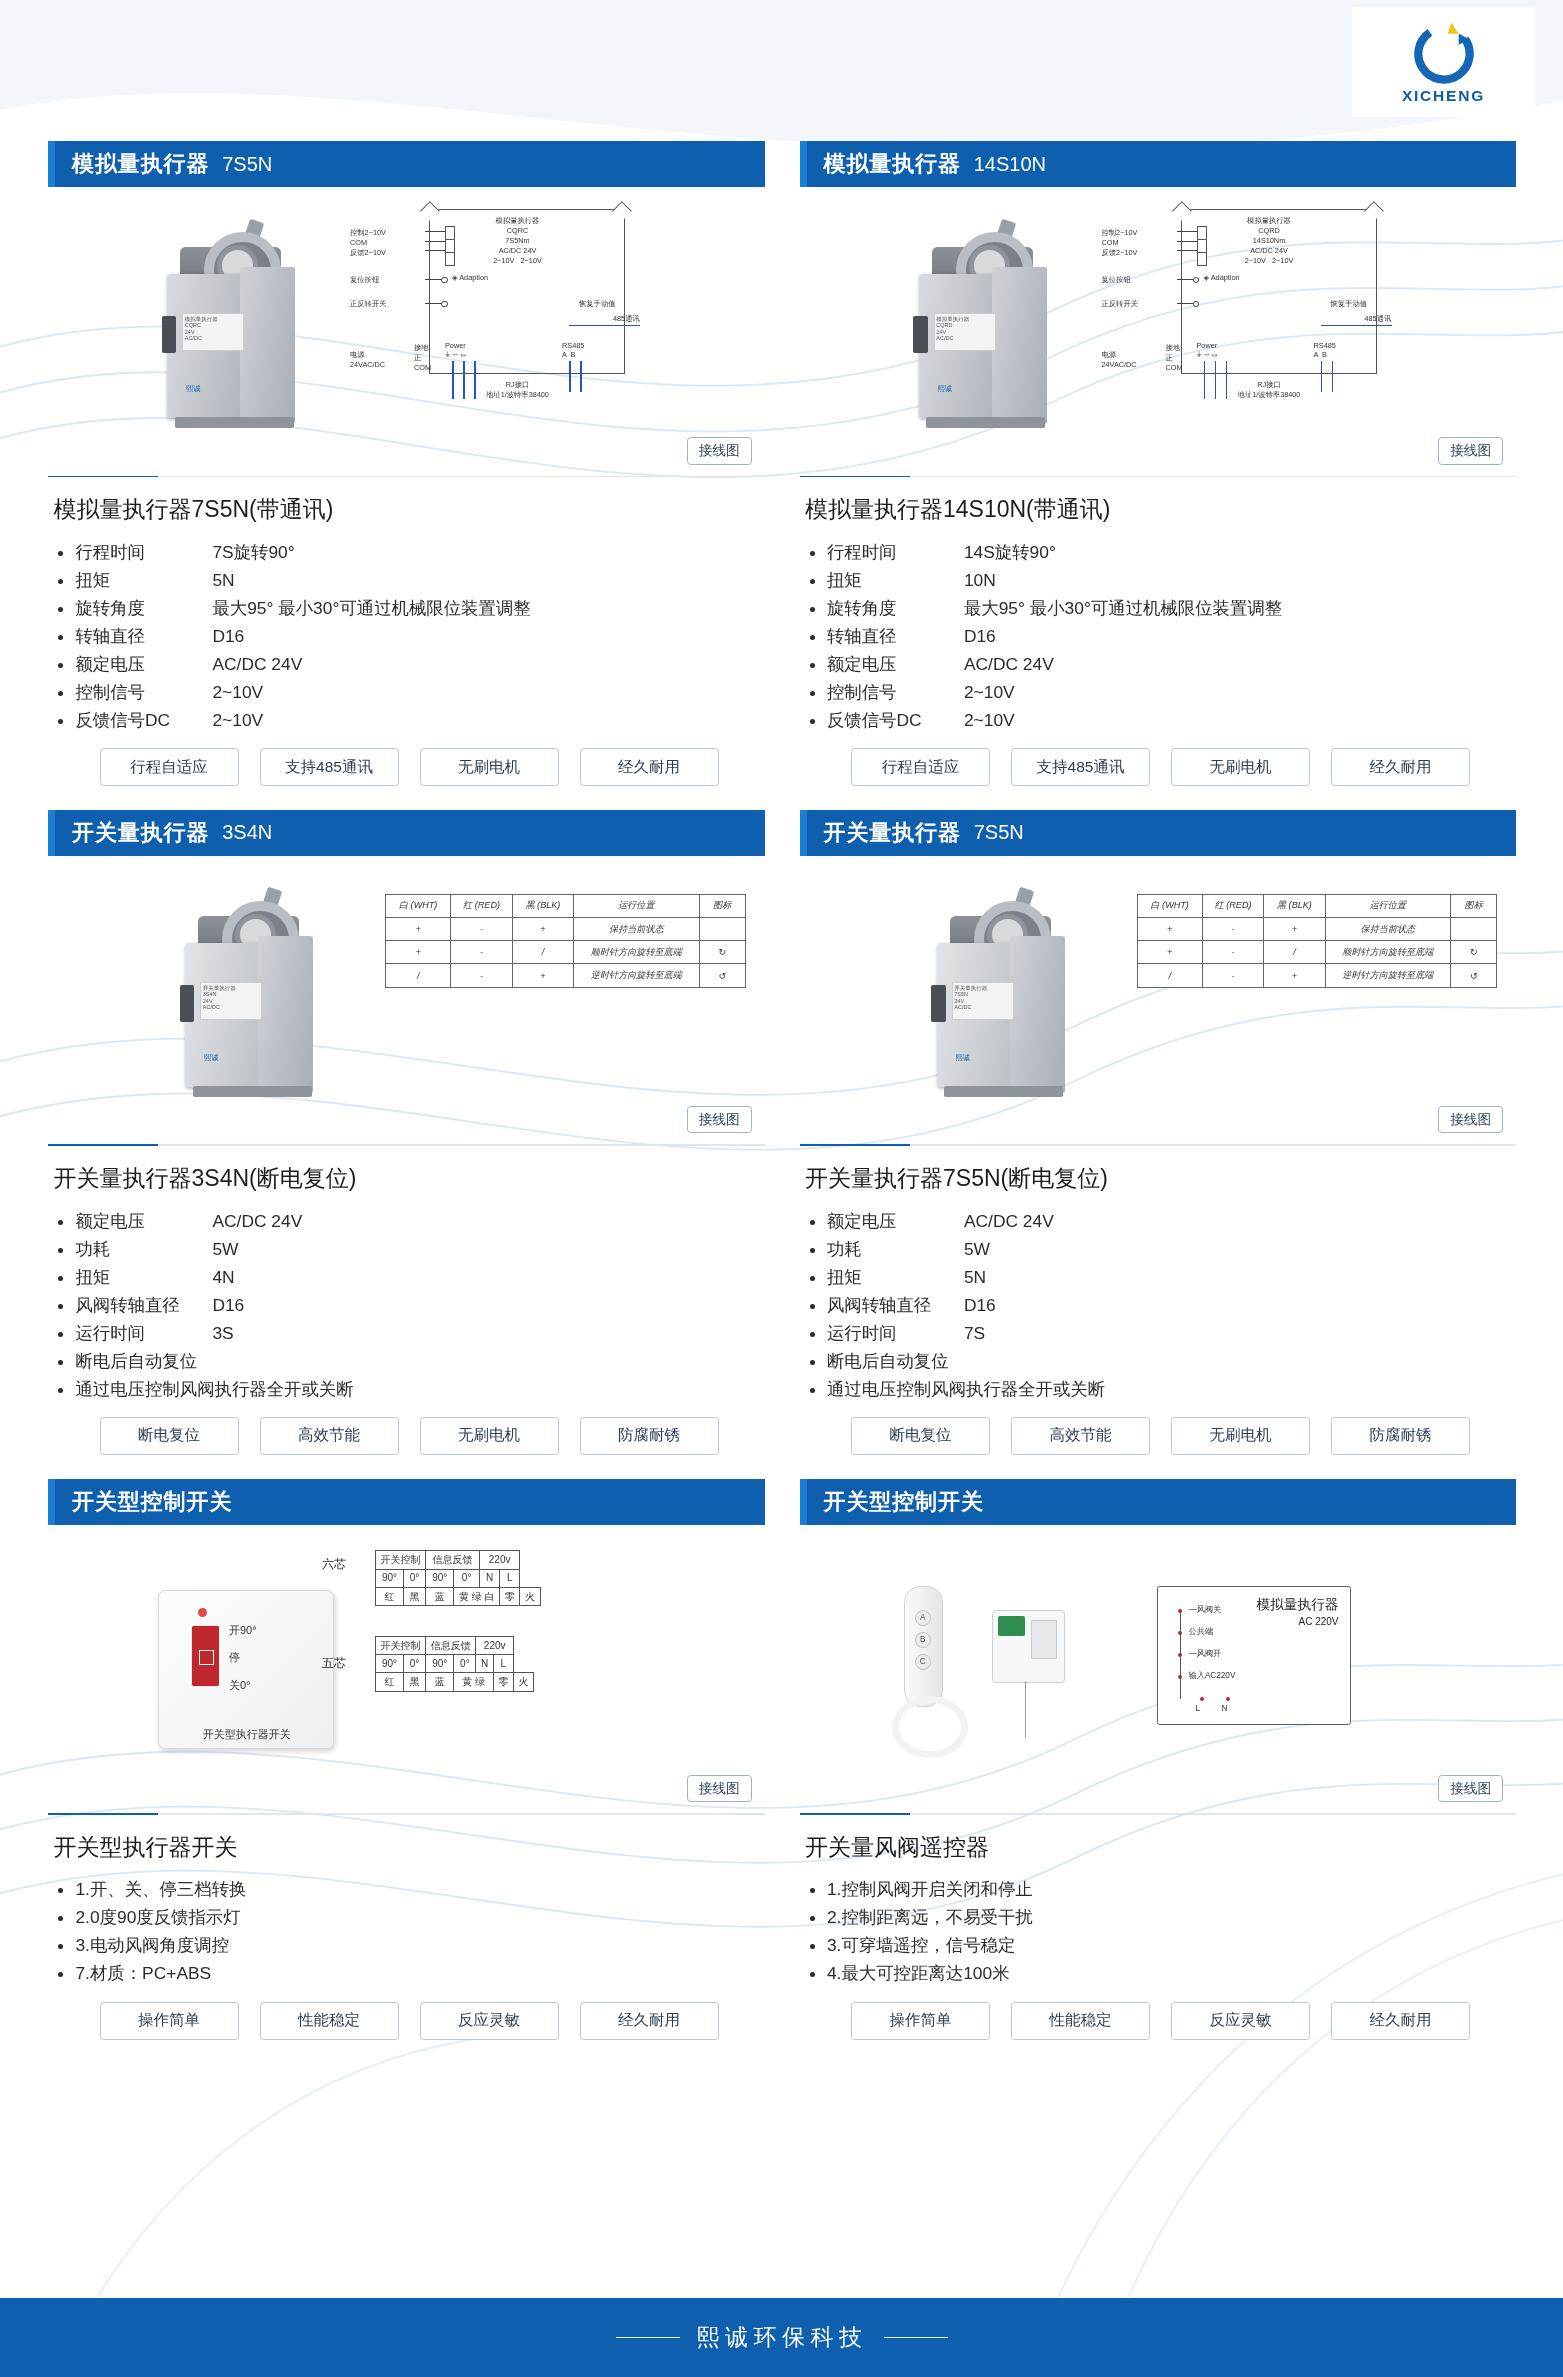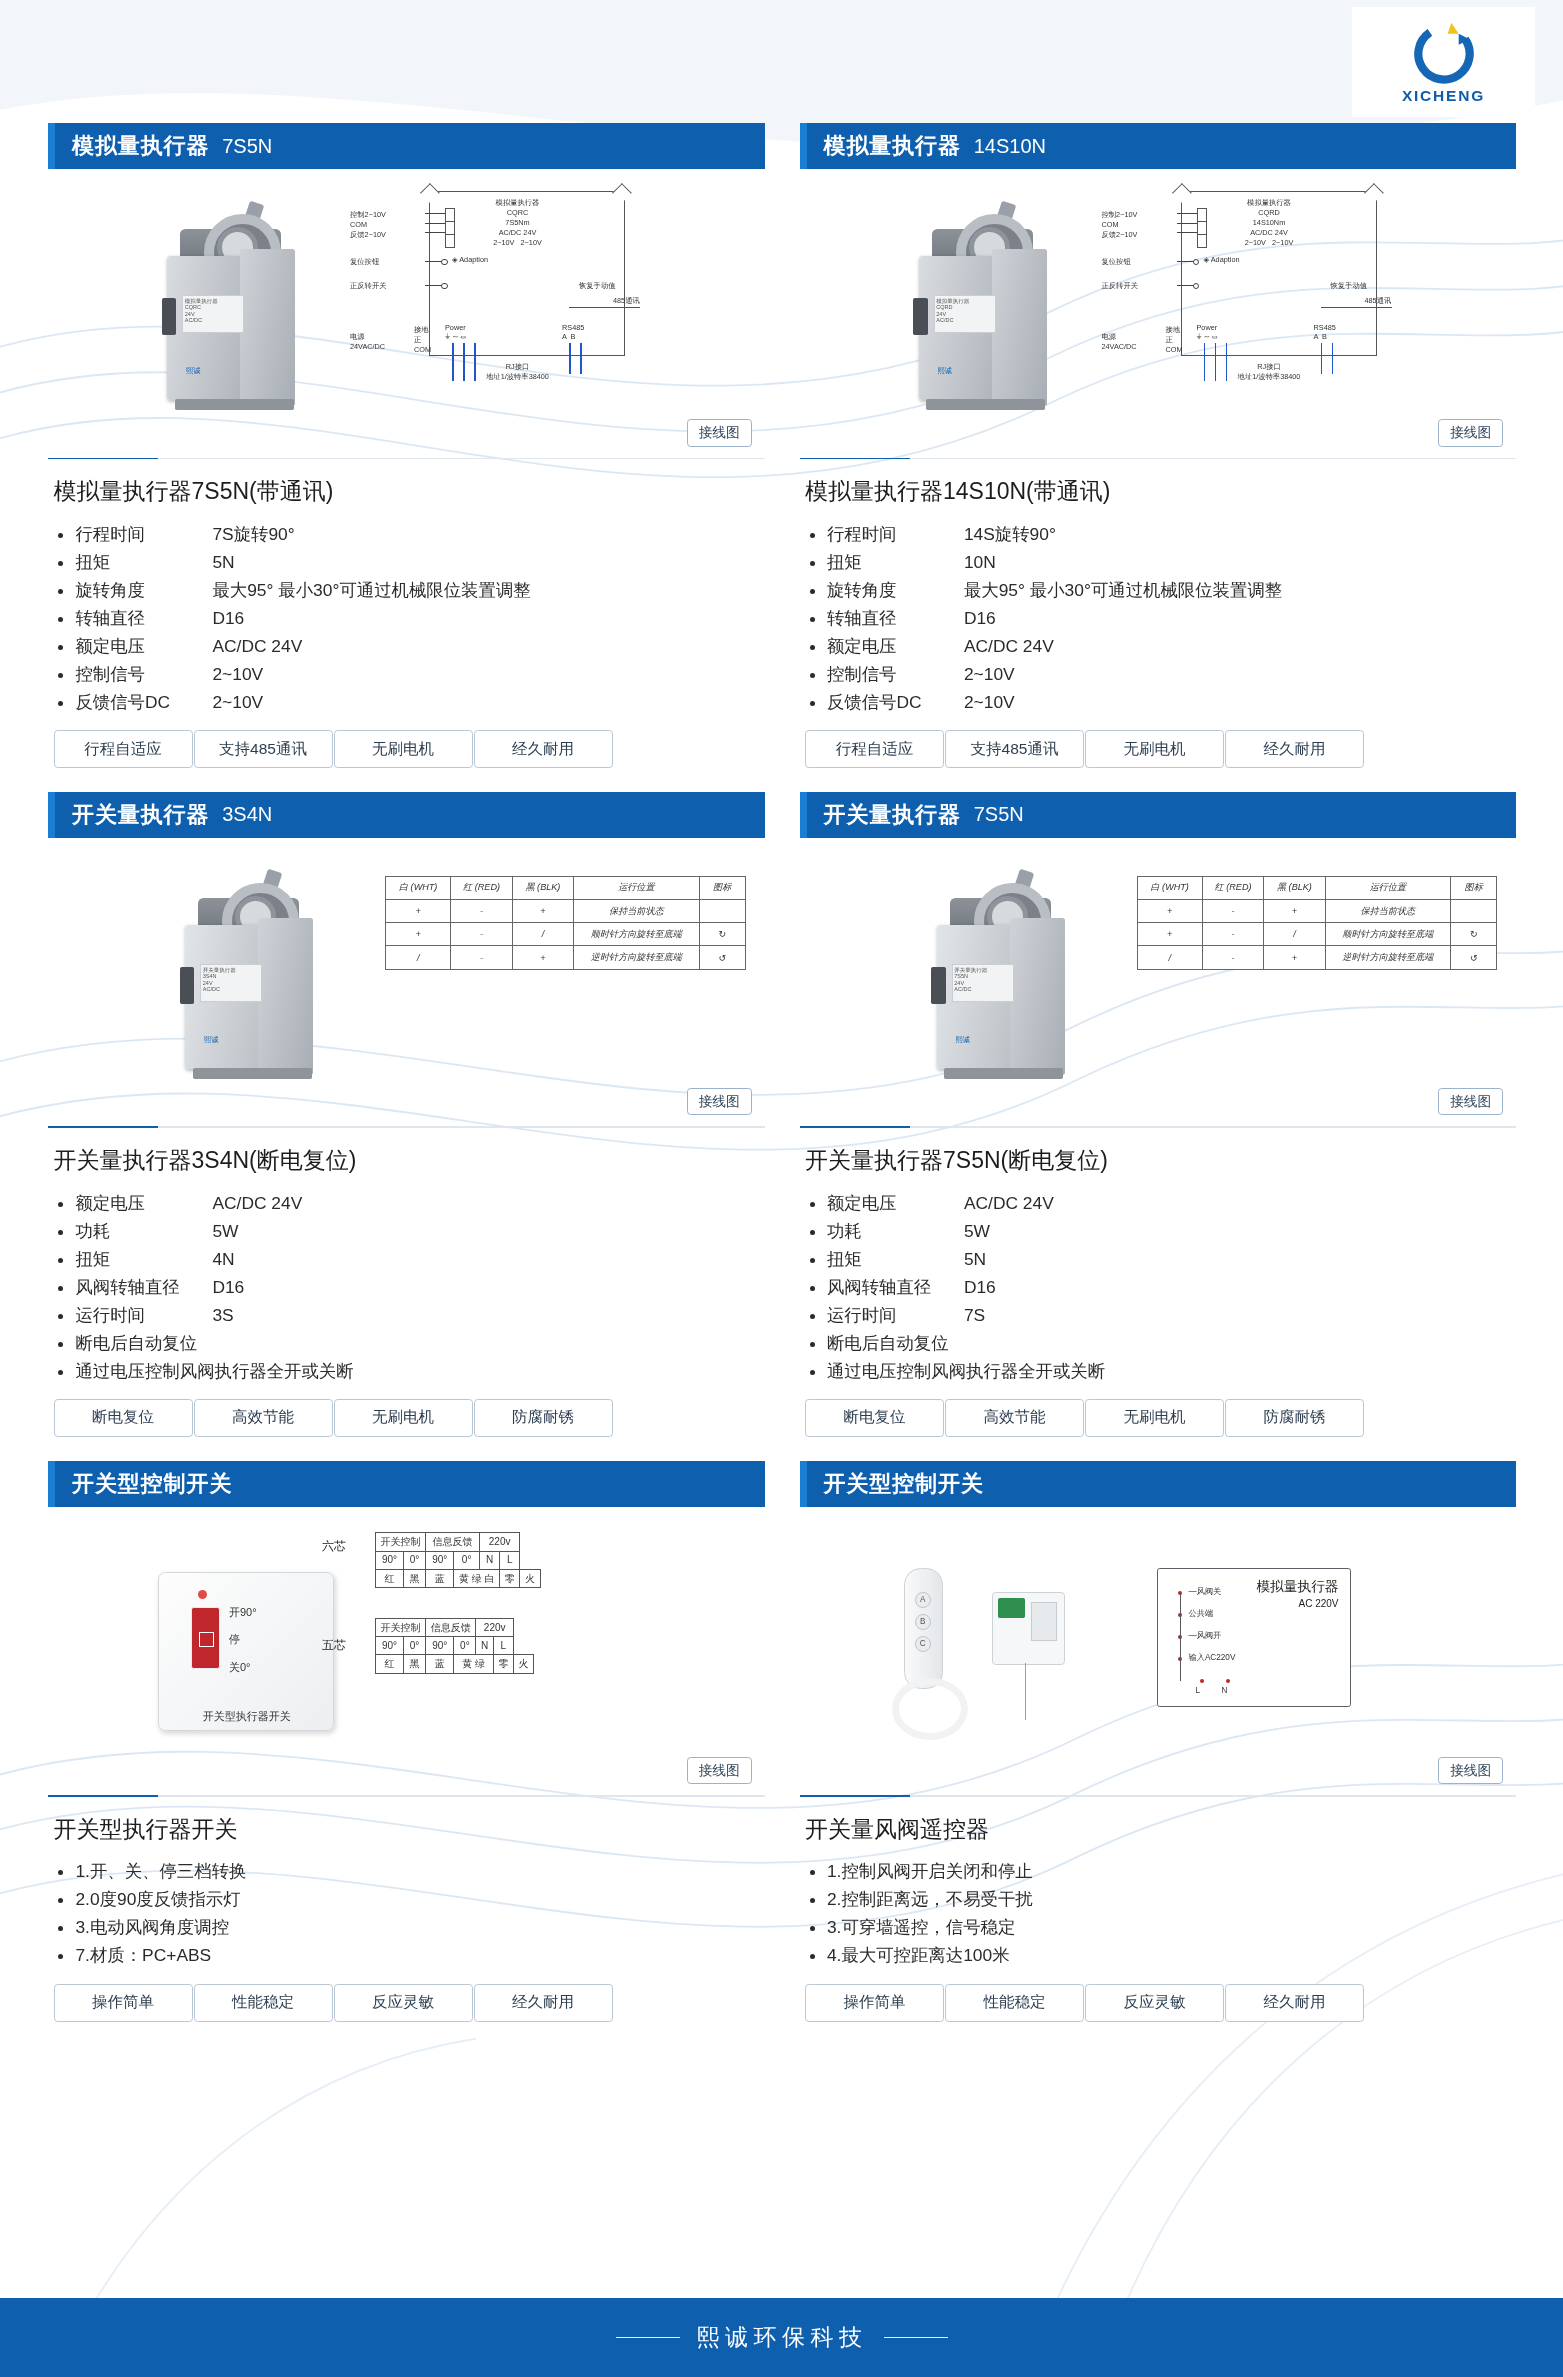--- a/index.html
+++ b/index.html
@@ -10,21 +10,21 @@
     color:#222;
     position:relative;
     overflow:hidden;
   }
   
   .bg-decor{position:absolute;inset:0;pointer-events:none;z-index:0;overflow:hidden;}
   .bg-decor svg{position:absolute;top:0;left:0;width:1564px;height:2377px;}
   .page{position:relative;z-index:1;width:1564px;height:2377px;}
 
   
-  .header{position:relative;height:123px;}
+  .header{position:relative;height:141px;}
   .logo-box{
     position:absolute;right:29px;top:7.3px;width:183px;height:110px;
     background:#ffffff;display:flex;flex-direction:column;align-items:center;justify-content:center;
   }
   .logo-mark{width:66px;height:66px;position:relative;}
   .logo-text{font-size:15.5px;letter-spacing:1.8px;color:#0d5ca8;font-weight:bold;margin-top:1.8px;}
 
   
   .grid{
     display:grid;grid-template-columns:1fr 1fr;
@@ -57,21 +57,21 @@
   .rule{height:1.8px;background:#dfe6ee;margin:5.5px 0 16.5px 0;position:relative;}
   .rule:before{content:"";position:absolute;left:0;top:0;width:110px;height:1.8px;background:#0e5fae;}
 
   .prod-name{font-size:23px;color:#1d1d1d;margin:0 0 12.8px 5.5px;}
   ul.specs{margin:0 0 14.6px 0;padding-left:27.4px;}
   ul.specs li{font-size:17.4px;line-height:28px;color:#2b2b2b;}
   ul.specs li .k{display:inline-block;width:137px;}
   ul.specs li .v{display:inline-block;}
   ul.specs li.plain .k{width:auto;}
 
-  .tags{display:flex;gap:1px;margin:12.8px 0 0 5.5px;}
+  .tags{display:flex;gap:21px;margin:12.8px 0 0 5.5px;justify-content:center;}
   .tag{
     border:0.9px solid #b9c6d3;border-radius:3.7px;background:#fff;
     font-size:15.5px;color:#2d3e50;padding:7.3px 0;width:137px;text-align:center;
   }
 
   
   .footer{
     position:absolute;left:0;bottom:0;width:1564px;height:79px;background:#0e5fae;
     display:flex;align-items:center;justify-content:center;color:#fff;
   }

